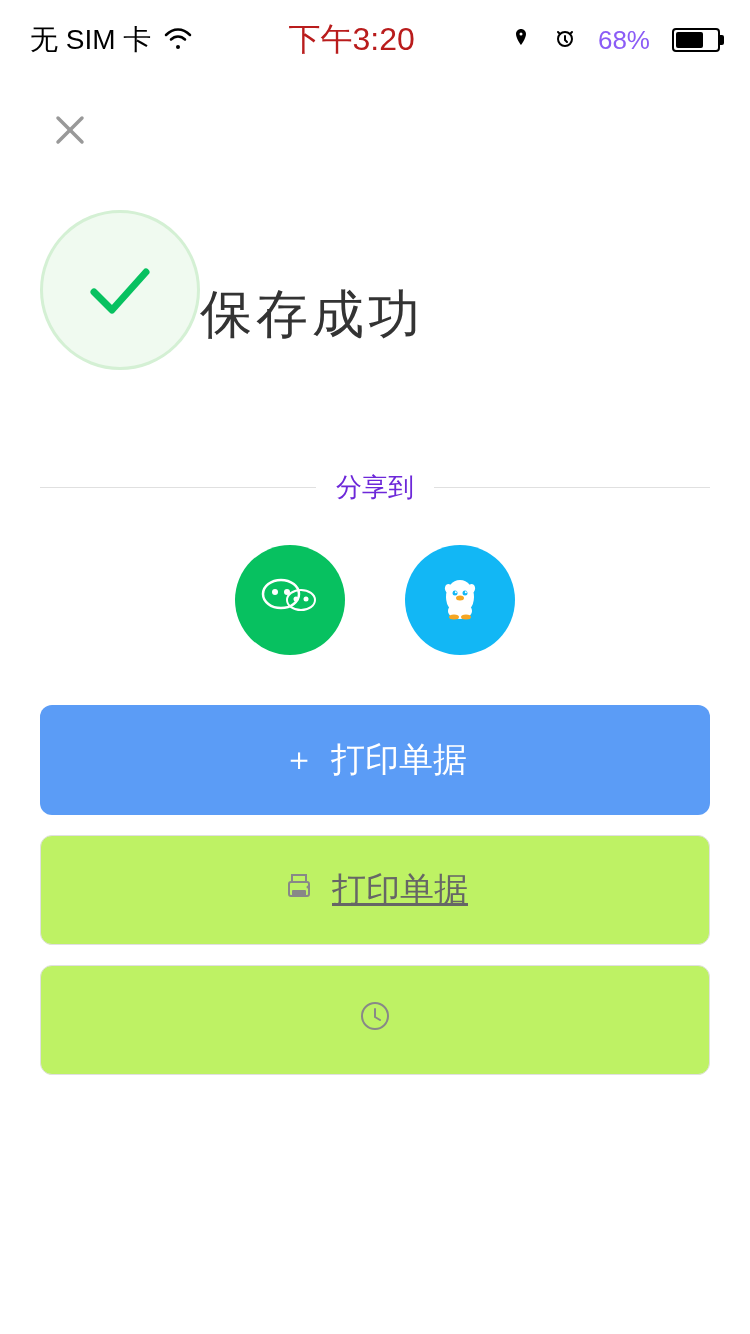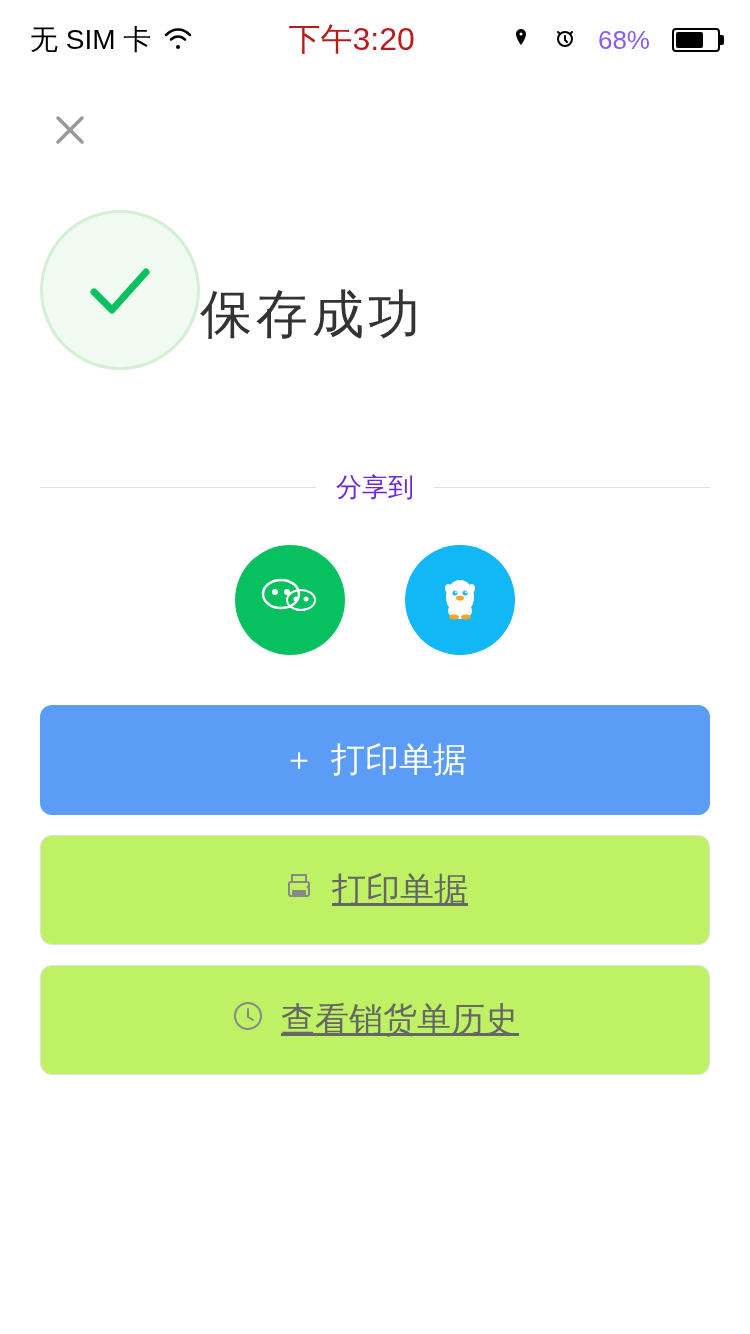--- a/index.html
+++ b/index.html
@@ -347,18 +347,17 @@
       <span>打印单据</span>
     </button>
 
     <button class="action-btn btn-secondary">
       <span class="btn-icon">
         <svg width="34" height="34" viewBox="0 0 34 34" fill="none" xmlns="http://www.w3.org/2000/svg">
           <circle cx="17" cy="17" r="13" stroke="#888" stroke-width="2" fill="none"></circle>
           <path d="M17 10v8l5 3" stroke="#888" stroke-width="2" stroke-linecap="round" fill="none"></path>
         </svg>
       </span>
-      <span>查看销货单历史</span>
     </button>
 
   </div>
 
 </div>
 
 </body></html>

